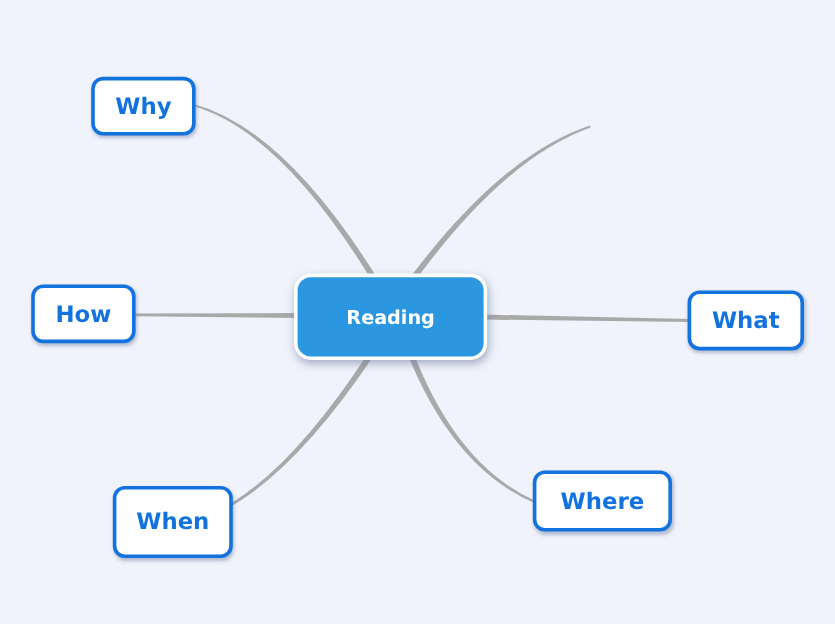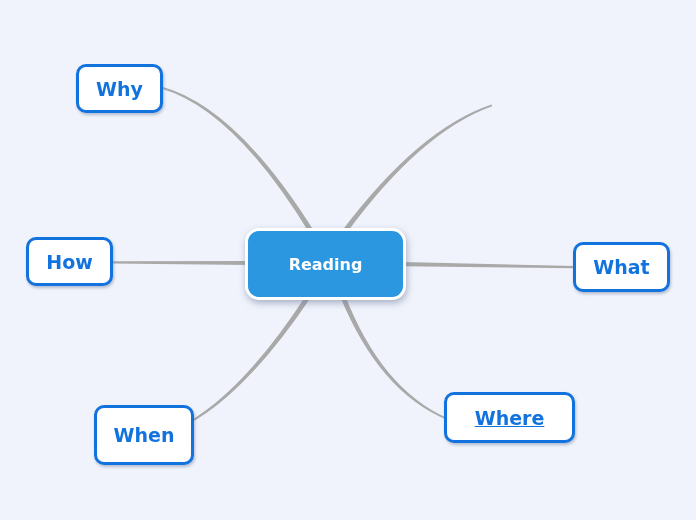--- a/index.html
+++ b/index.html
@@ -55,21 +55,21 @@
     color: var(--center-text);
     font-weight: bold;
     font-size: 16px;
     box-shadow: 1px 3px 7px rgba(105, 120, 155, 0.55);
   }
   .node-why   { left: 76px;  top: 64px;  width: 87px;  height: 49px; }
   .node-who   { left: 490px; top: 71px;  width: 85px;  height: 49px; }
   .node-how   { left: 26px;  top: 237px; width: 87px;  height: 49px; }
   .node-what  { left: 573px; top: 242px; width: 97px;  height: 50px; }
   .node-when  { left: 94px;  top: 405px; width: 100px; height: 60px; }
-  .node-where { left: 444px; top: 392px; width: 131px; height: 51px; text-decoration: underline; }
+  .node-where { left: 444px; top: 392px; width: 116px; height: 51px; }
   .node-center{ left: 245px; top: 228px; width: 161px; height: 72px; }
 </style>
 </head>
 <body>
 
 <div class="canvas">
 
   <svg class="links" viewBox="0 0 696 520" xmlns="http://www.w3.org/2000/svg" aria-hidden="true">
     <path class="connector" d="M314.2,231.4 Q236.2,106.8 161.3,86.6 L160.9,88.4 Q233.8,109.2 310,234 Z"></path>
     <path class="connector" d="M345.8,234.1 Q421.1,131.3 492.2,106.3 L491.6,104.5 Q418.9,128.7 341.8,231.1 Z"></path>

